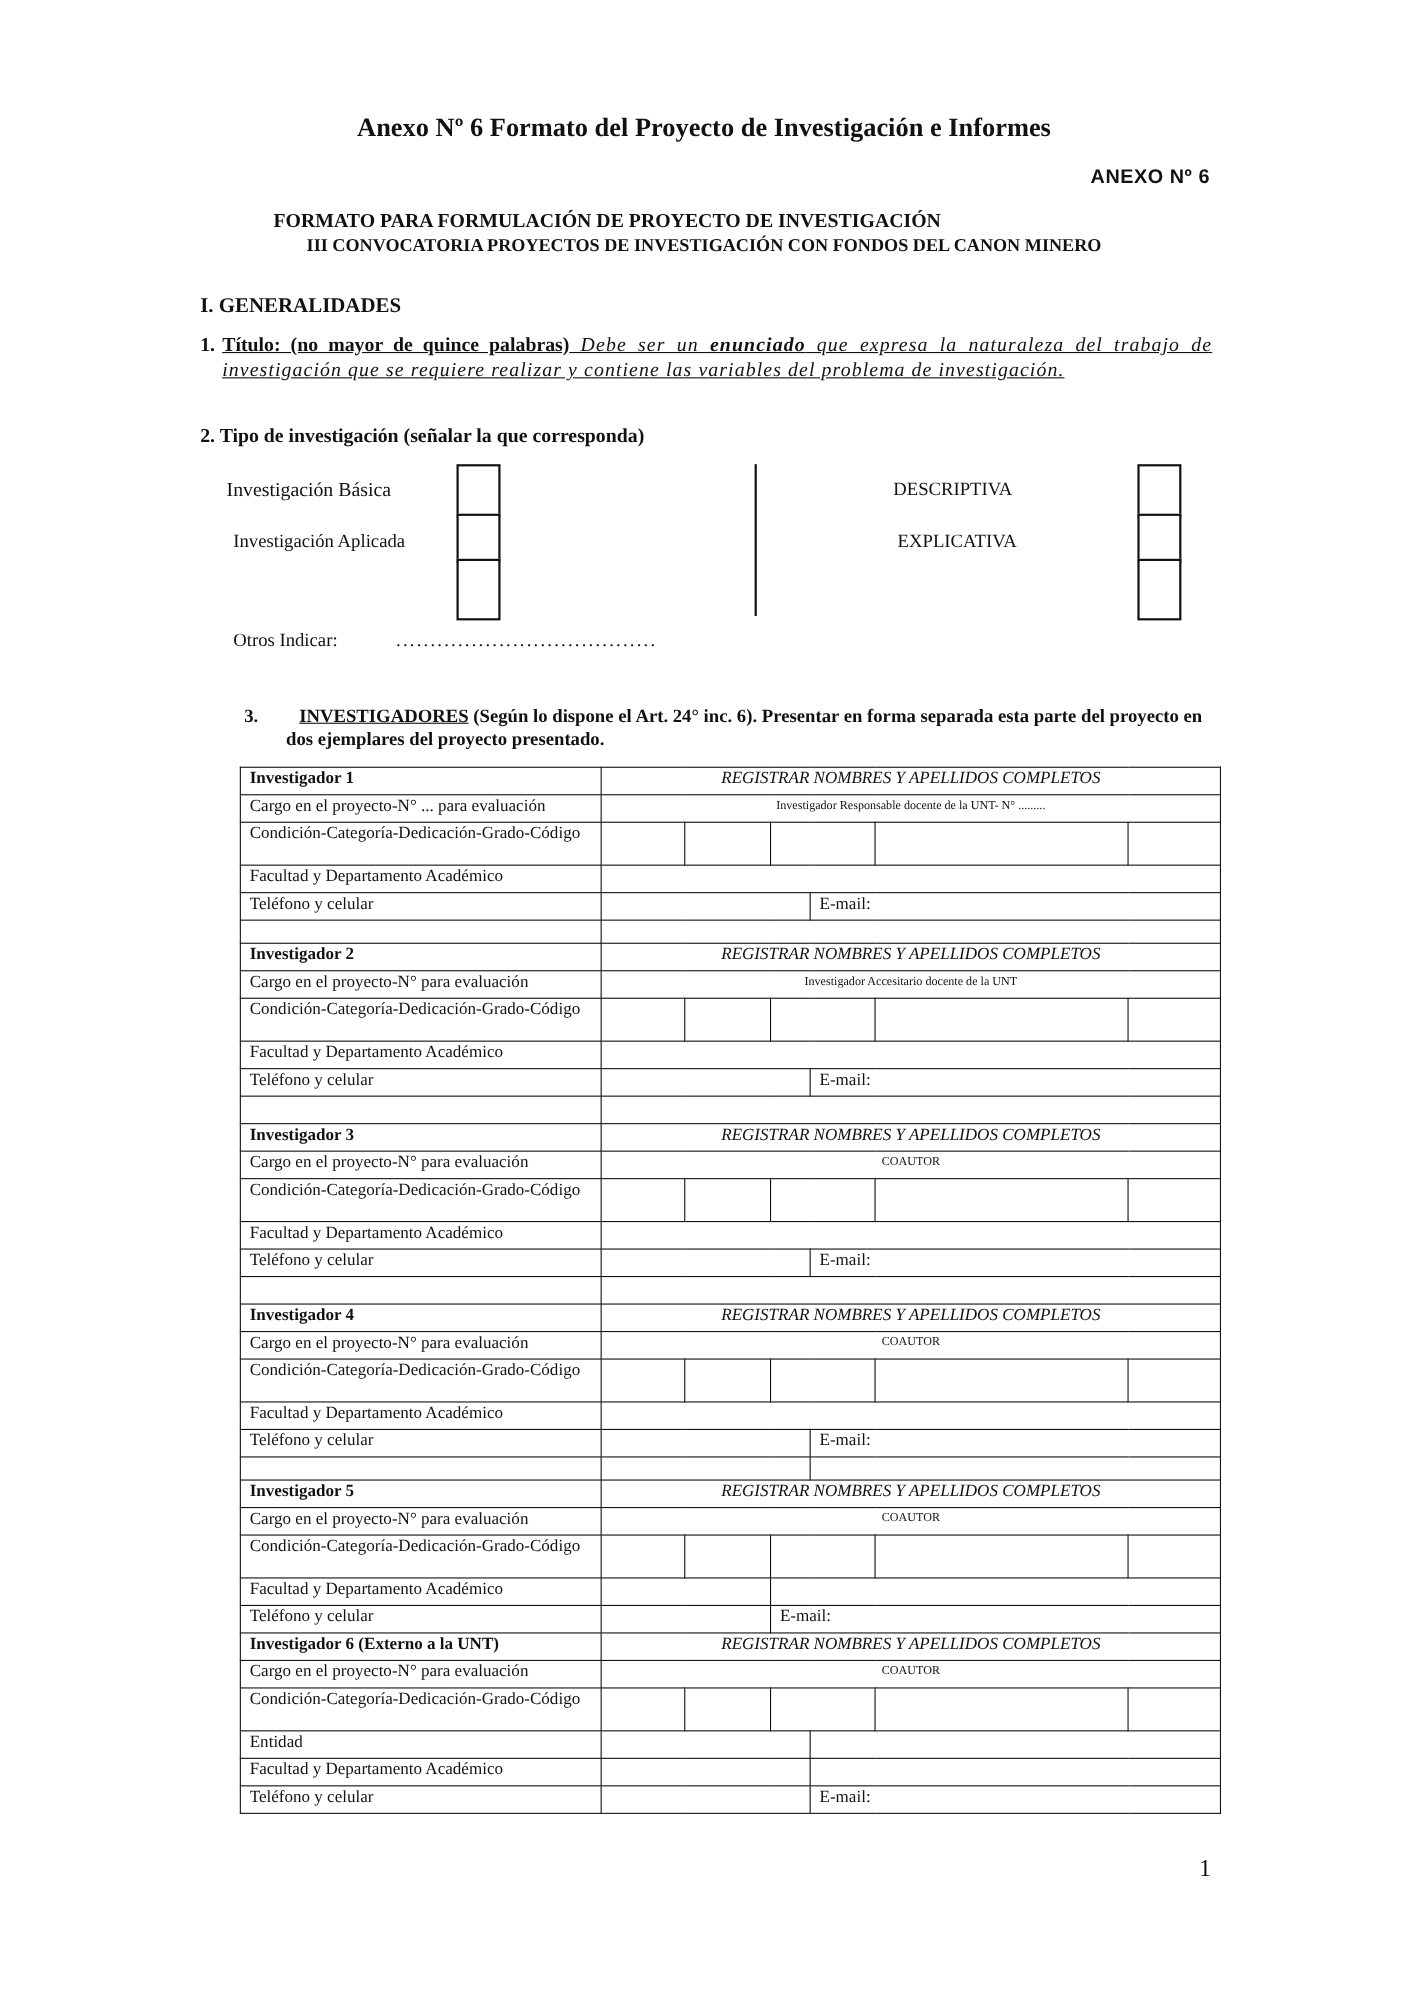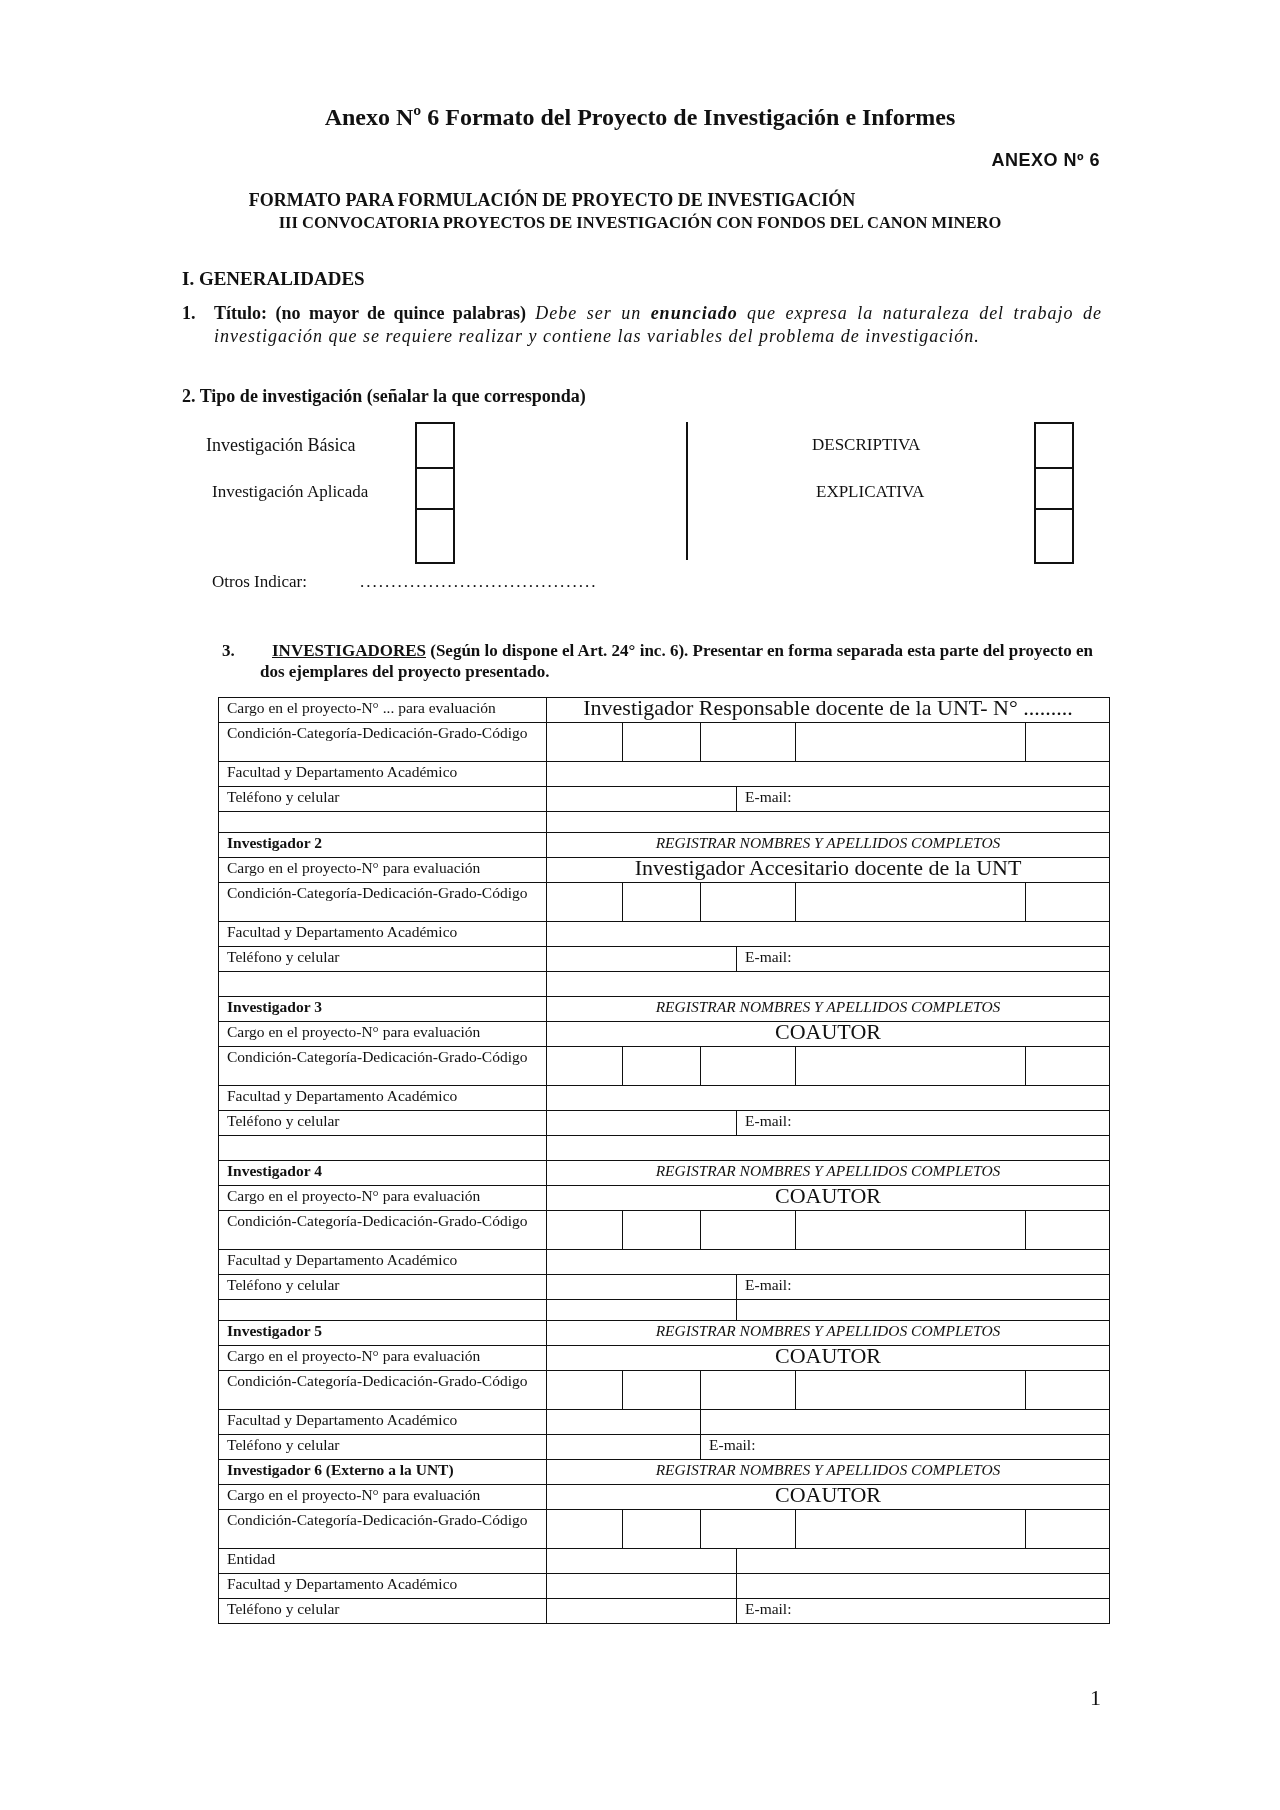--- a/index.html
+++ b/index.html
@@ -5,42 +5,42 @@
   html, body { margin:0; padding:0; background:#ffffff; }
   body { width:1280px; height:1810px; position:relative; font-family:"Liberation Serif", "DejaVu Serif", serif; color:#111; }
   .abs { position:absolute; }
   .title { left:0; width:1280px; top:104px; text-align:center; font-size:24px; font-weight:bold; }
   .anexo-right { right:180px; top:150px; font-family:"Liberation Sans", sans-serif; font-weight:bold; font-size:18px; letter-spacing:0.5px; }
   .sub1 { left:0; width:1104px; top:190px; text-align:center; font-weight:bold; font-size:18px; }
   .sub2 { left:0; width:1280px; top:213px; text-align:center; font-weight:bold; font-size:16.5px; }
   .sec1 { left:182px; top:268px; font-weight:bold; font-size:19px; }
   .item1 { left:182px; top:302px; width:920px; font-size:18px; line-height:23px; text-align:justify; }
   .item1 .num { position:absolute; left:0; font-weight:bold; }
-  .item1 .body { margin-left:32px; }
+  .item1 .body { margin-left:20px;text-decoration:underline; }
   .item1 em { letter-spacing:1px; }
   .item2 { left:182px; top:386px; font-weight:bold; font-size:18px; }
   .lbl { font-size:18px; }
   .box { border:2px solid #111; width:36px; background:#fff; }
   .vline { background:#111; width:2px; }
   .otros { left:212px; top:572px; font-size:17px; }
   .dots { left:360px; top:572px; font-size:17px; letter-spacing:2px; }
   .item3 { left:222px; top:640px; width:880px; font-weight:bold; font-size:17px; line-height:21px; }
   .item3 .num { position:absolute; left:0; }
   .item3 .body { margin-left:38px; }
   .item3 u { text-decoration:underline;margin-left:12px; }
   .page-num { left:1090px; top:1685px; font-size:22px; }
 
   table.inv { position:absolute; left:218px; top:697px; width:891px; border-collapse:collapse; table-layout:fixed; font-size:15.5px; }
   table.inv td { border:1.6px solid #111; padding:0 8px; height:24px; vertical-align:top; line-height:19px; }
   table.inv td.c { text-align:center; }
   table.inv td.it { font-style:italic; text-align:center; }
   table.inv td.b { font-weight:bold; }
   table.inv td.sp { height:20px; }
   table.inv td.tall { height:38px; }
-  table.inv td.cargo { font-size:22px; }
+  table.inv td.cargo { font-size:11px; }
 </style>
 </head>
 <body>
 
 <div class="abs title">Anexo Nº 6 Formato del Proyecto de Investigación e Informes</div>
 <div class="abs anexo-right">ANEXO Nº 6</div>
 <div class="abs sub1">FORMATO PARA FORMULACIÓN DE PROYECTO DE INVESTIGACIÓN</div>
 <div class="abs sub2">III CONVOCATORIA PROYECTOS DE INVESTIGACIÓN CON FONDOS DEL CANON MINERO</div>
 
 <div class="abs sec1">I.  GENERALIDADES</div>
@@ -81,20 +81,24 @@
     <col style="width:328px">
       <col style="width:76px">
       <col style="width:78px">
       <col style="width:36px">
       <col style="width:59px">
       <col style="width:230px">
       <col style="width:84px">
   </colgroup>
 
   <tbody>
+      <tr>
+    <td class="b">Investigador  1</td>
+    <td class="it" colspan="6">REGISTRAR NOMBRES Y APELLIDOS COMPLETOS</td>
+  </tr>
   <tr>
     <td>Cargo en el proyecto-N° ... para evaluación</td>
     <td class="c cargo" colspan="6">Investigador Responsable docente de la UNT- N° .........</td>
   </tr>
   <tr>
     <td class="tall">Condición-Categoría-Dedicación-Grado-Código</td>
     <td></td>
         <td></td>
         <td colspan="2"></td>
         <td></td>

